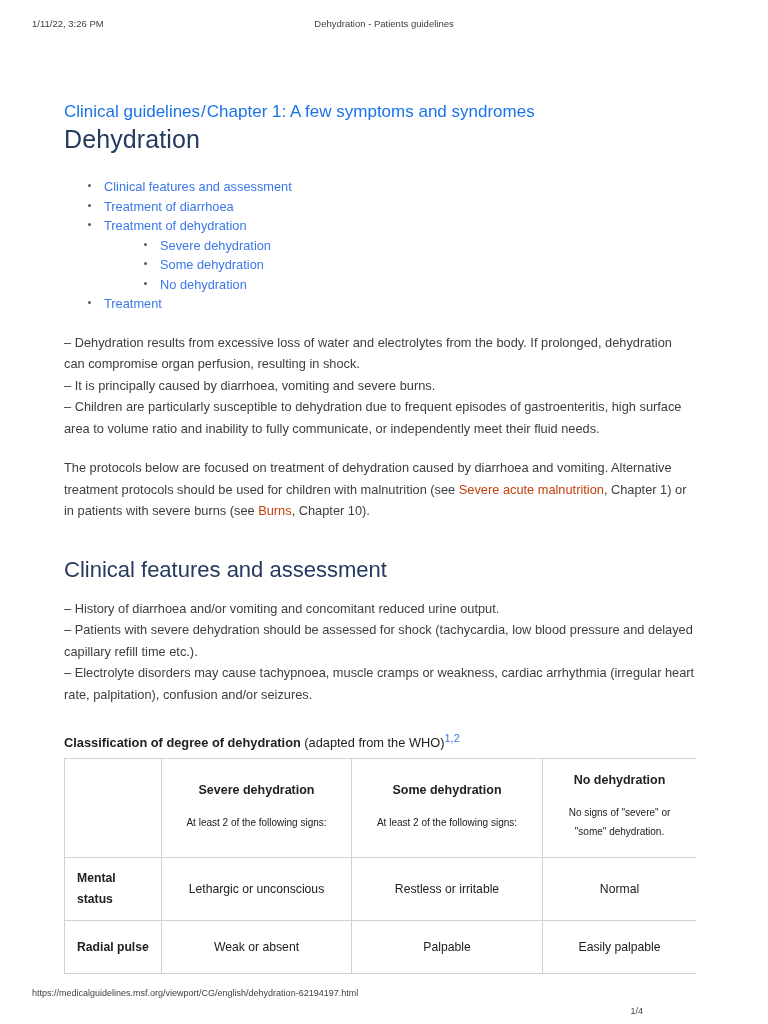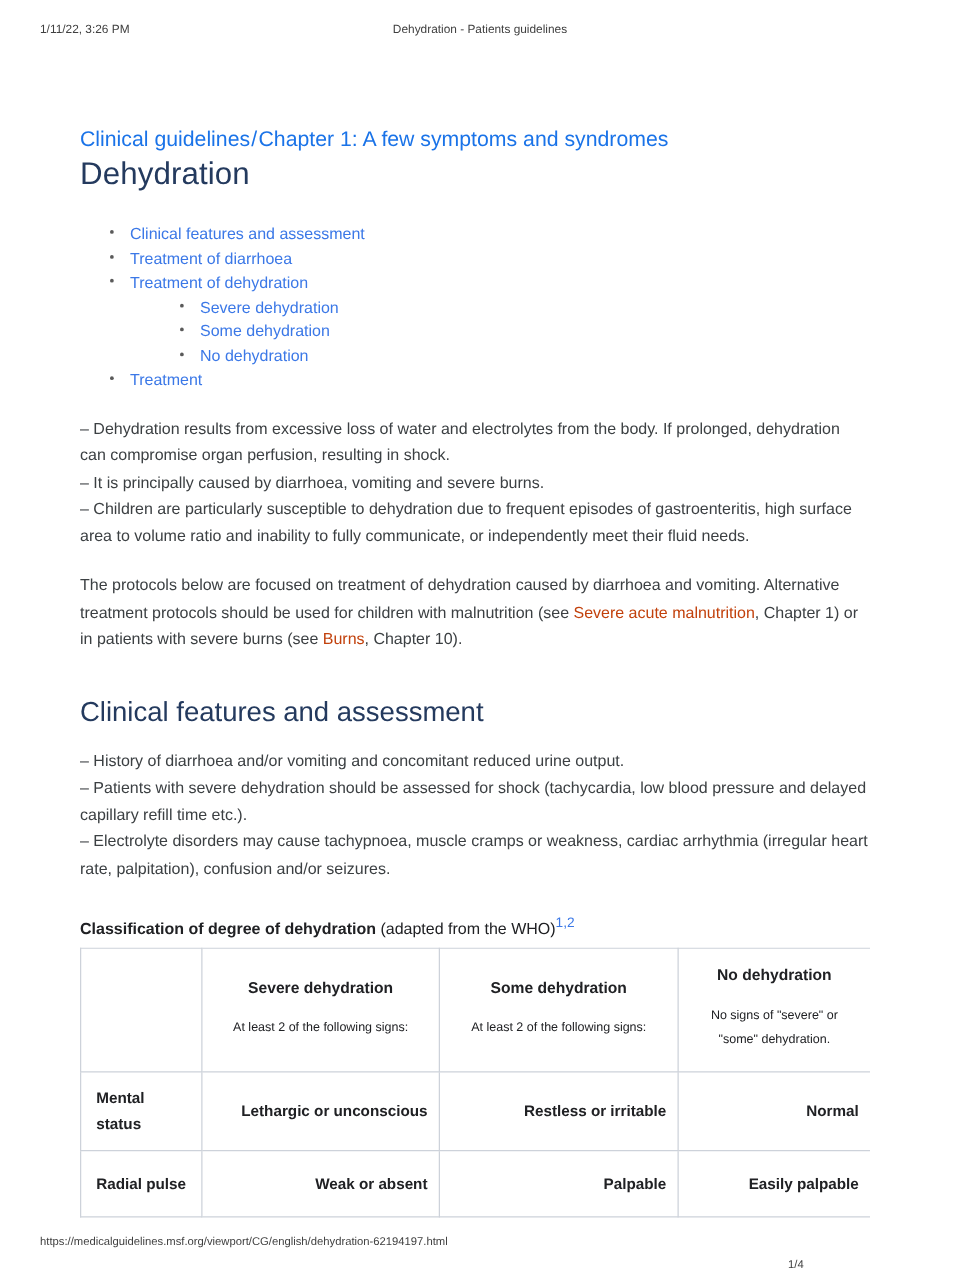--- a/index.html
+++ b/index.html
@@ -220,23 +220,22 @@
   table.dehydration-table th.hdr-empty {
     background: #fff;
   }
   table.dehydration-table td.rowlabel {
     font-weight: bold;
     text-align: left;
     line-height: 21px;
     padding-left: 12px;
   }
   table.dehydration-table td.cell {
-    text-align: right;
+    text-align: center;
     line-height: 19px;
-    font-weight: bold;
   }
   table.dehydration-table tr.data-row td {
     height: 32px;
   }
   .table-clip {
     position: relative;
     overflow: hidden;
     height: 224px;
   }
 </style>

